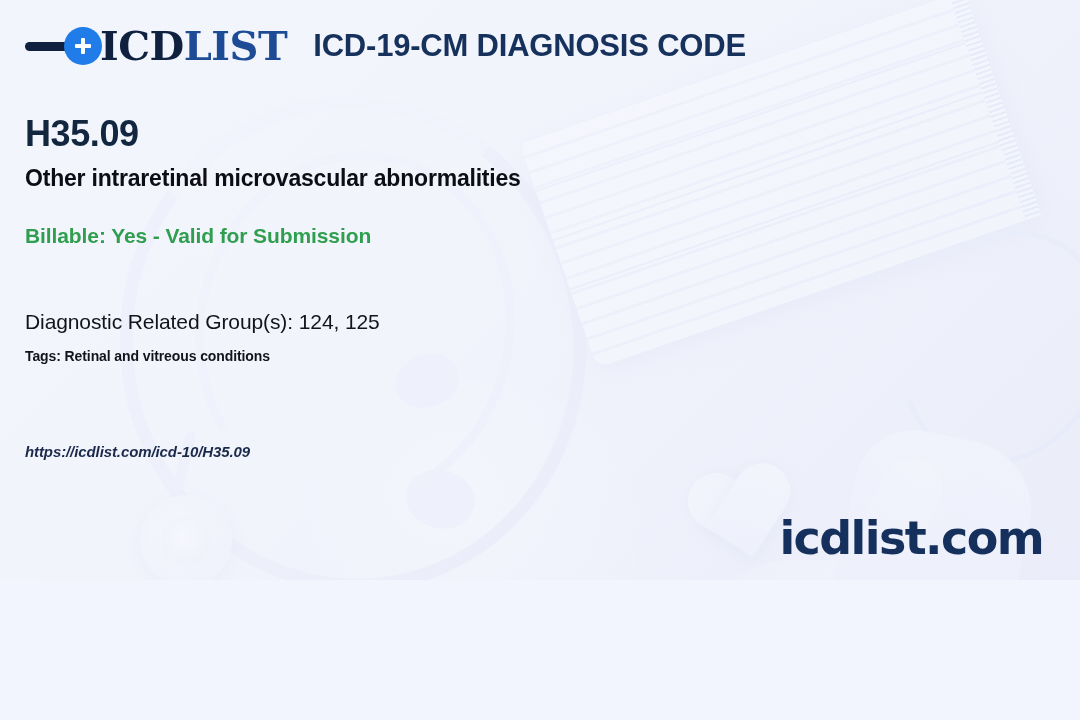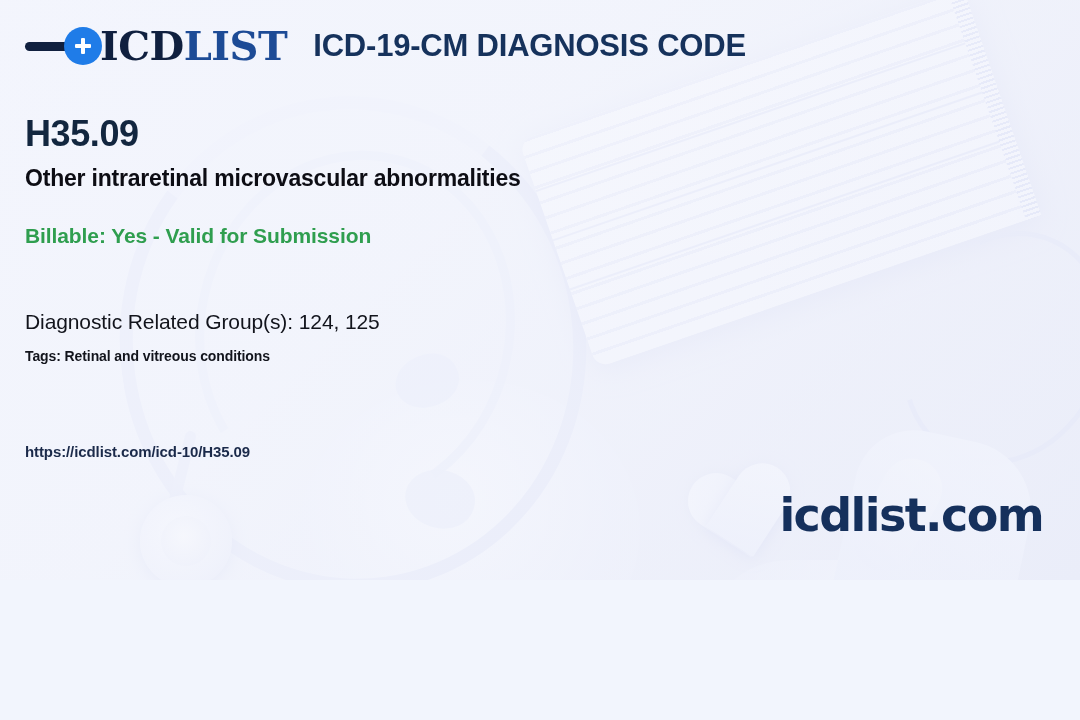--- a/index.html
+++ b/index.html
@@ -347,27 +347,28 @@
     font-weight: bold;
     color: #12141c;
     letter-spacing: -0.1px;
   }
   #url {
     top: 443px;
     font-size: 15px;
     font-weight: bold;
     color: #1b2a4a;
     letter-spacing: -0.1px;
+    font-style: italic;
   }
 
   
   #brand {
     position: absolute;
     right: 37px;
-    bottom: 42px;
+    bottom: 19px;
     font-family: "DejaVu Sans", sans-serif;
     font-size: 46px;
     font-weight: bold;
     color: #15305c;
     letter-spacing: -1.6px;
     line-height: 1;
     margin-top: 20px;
   }
 </style>
 </head>

